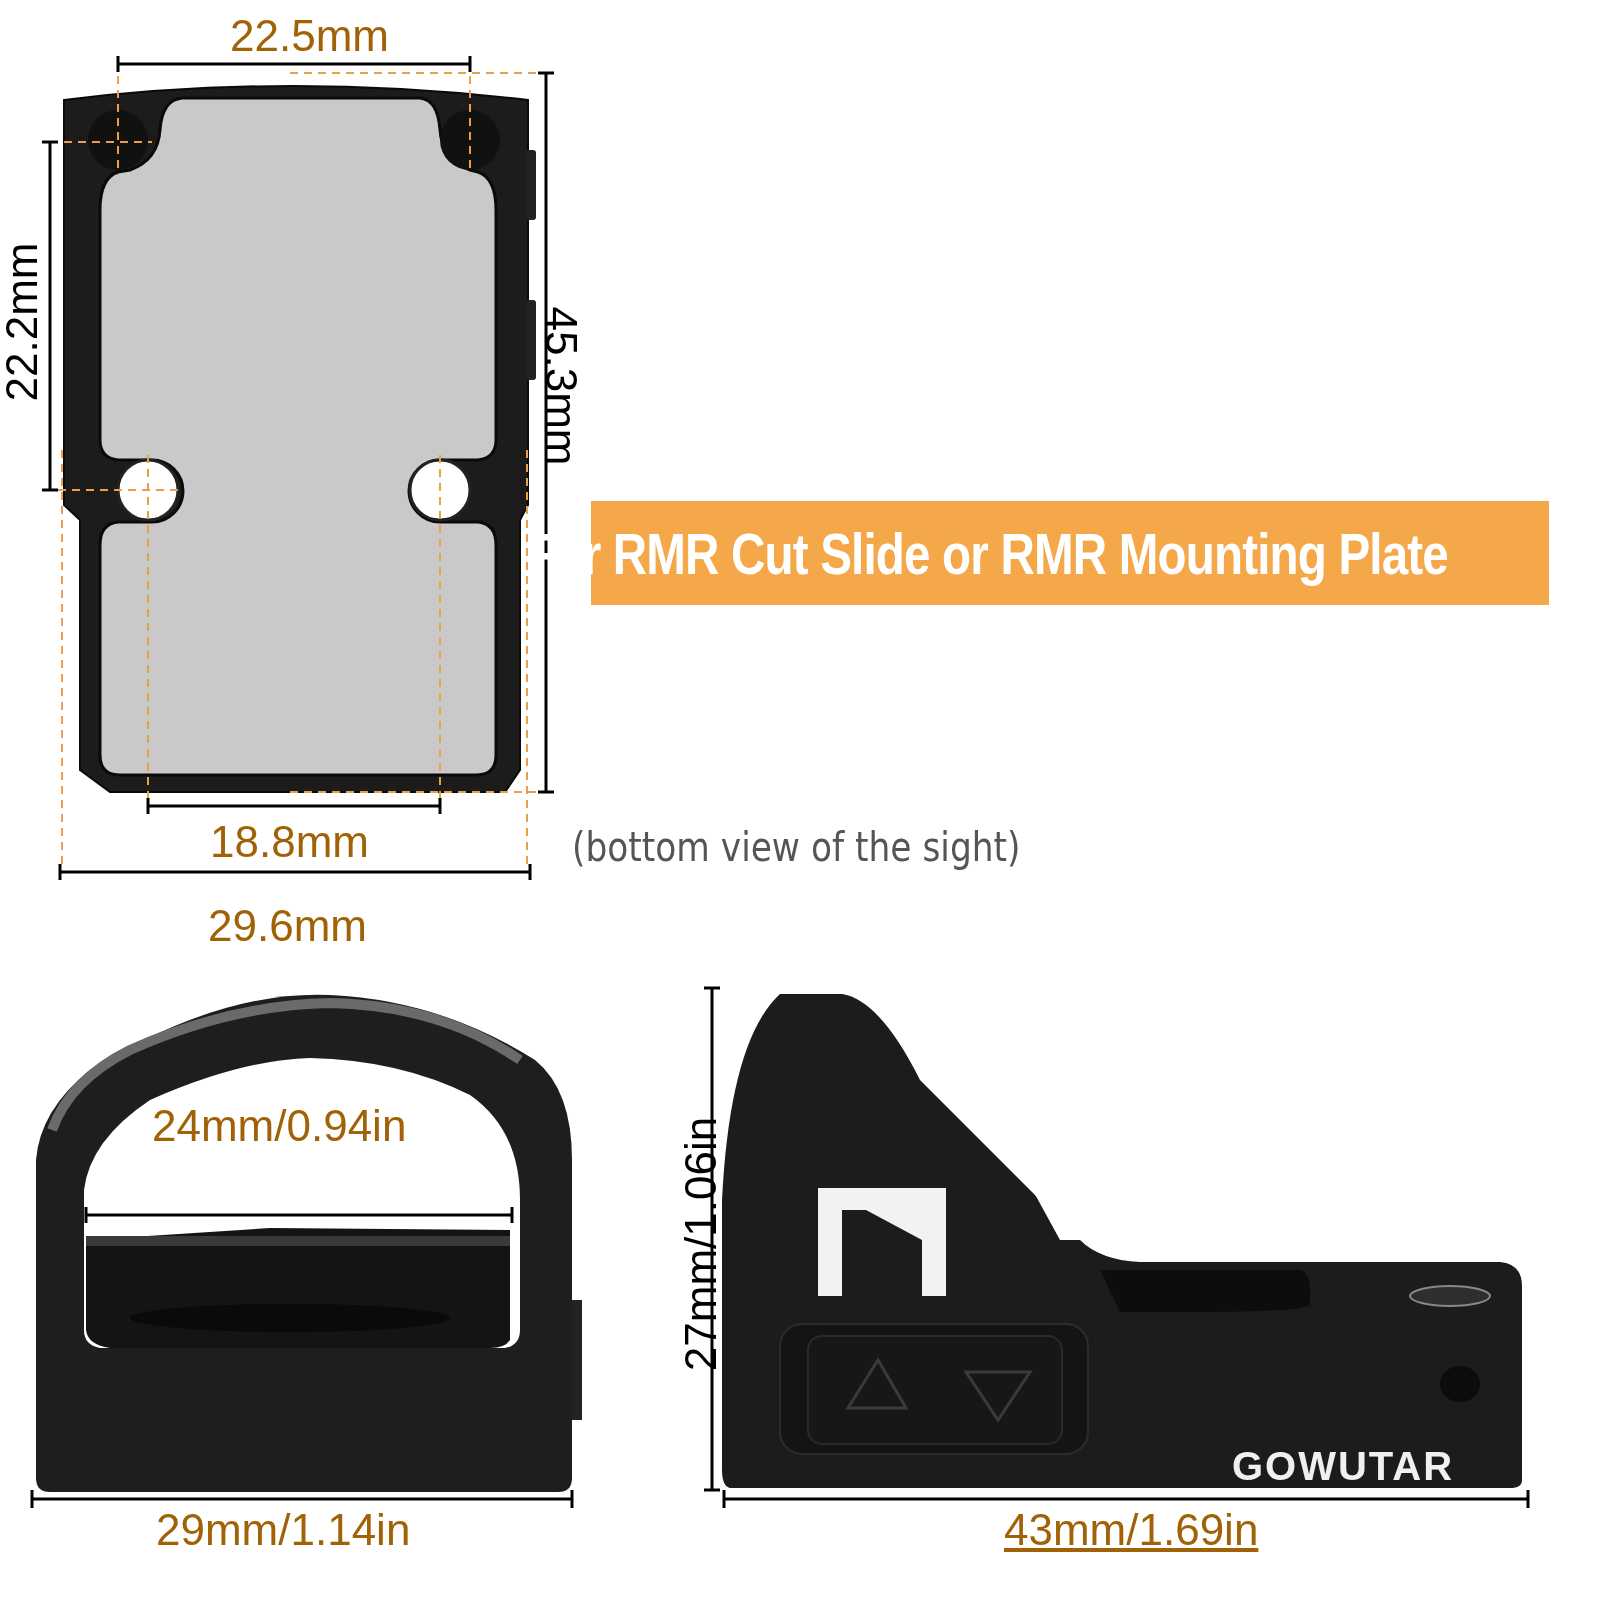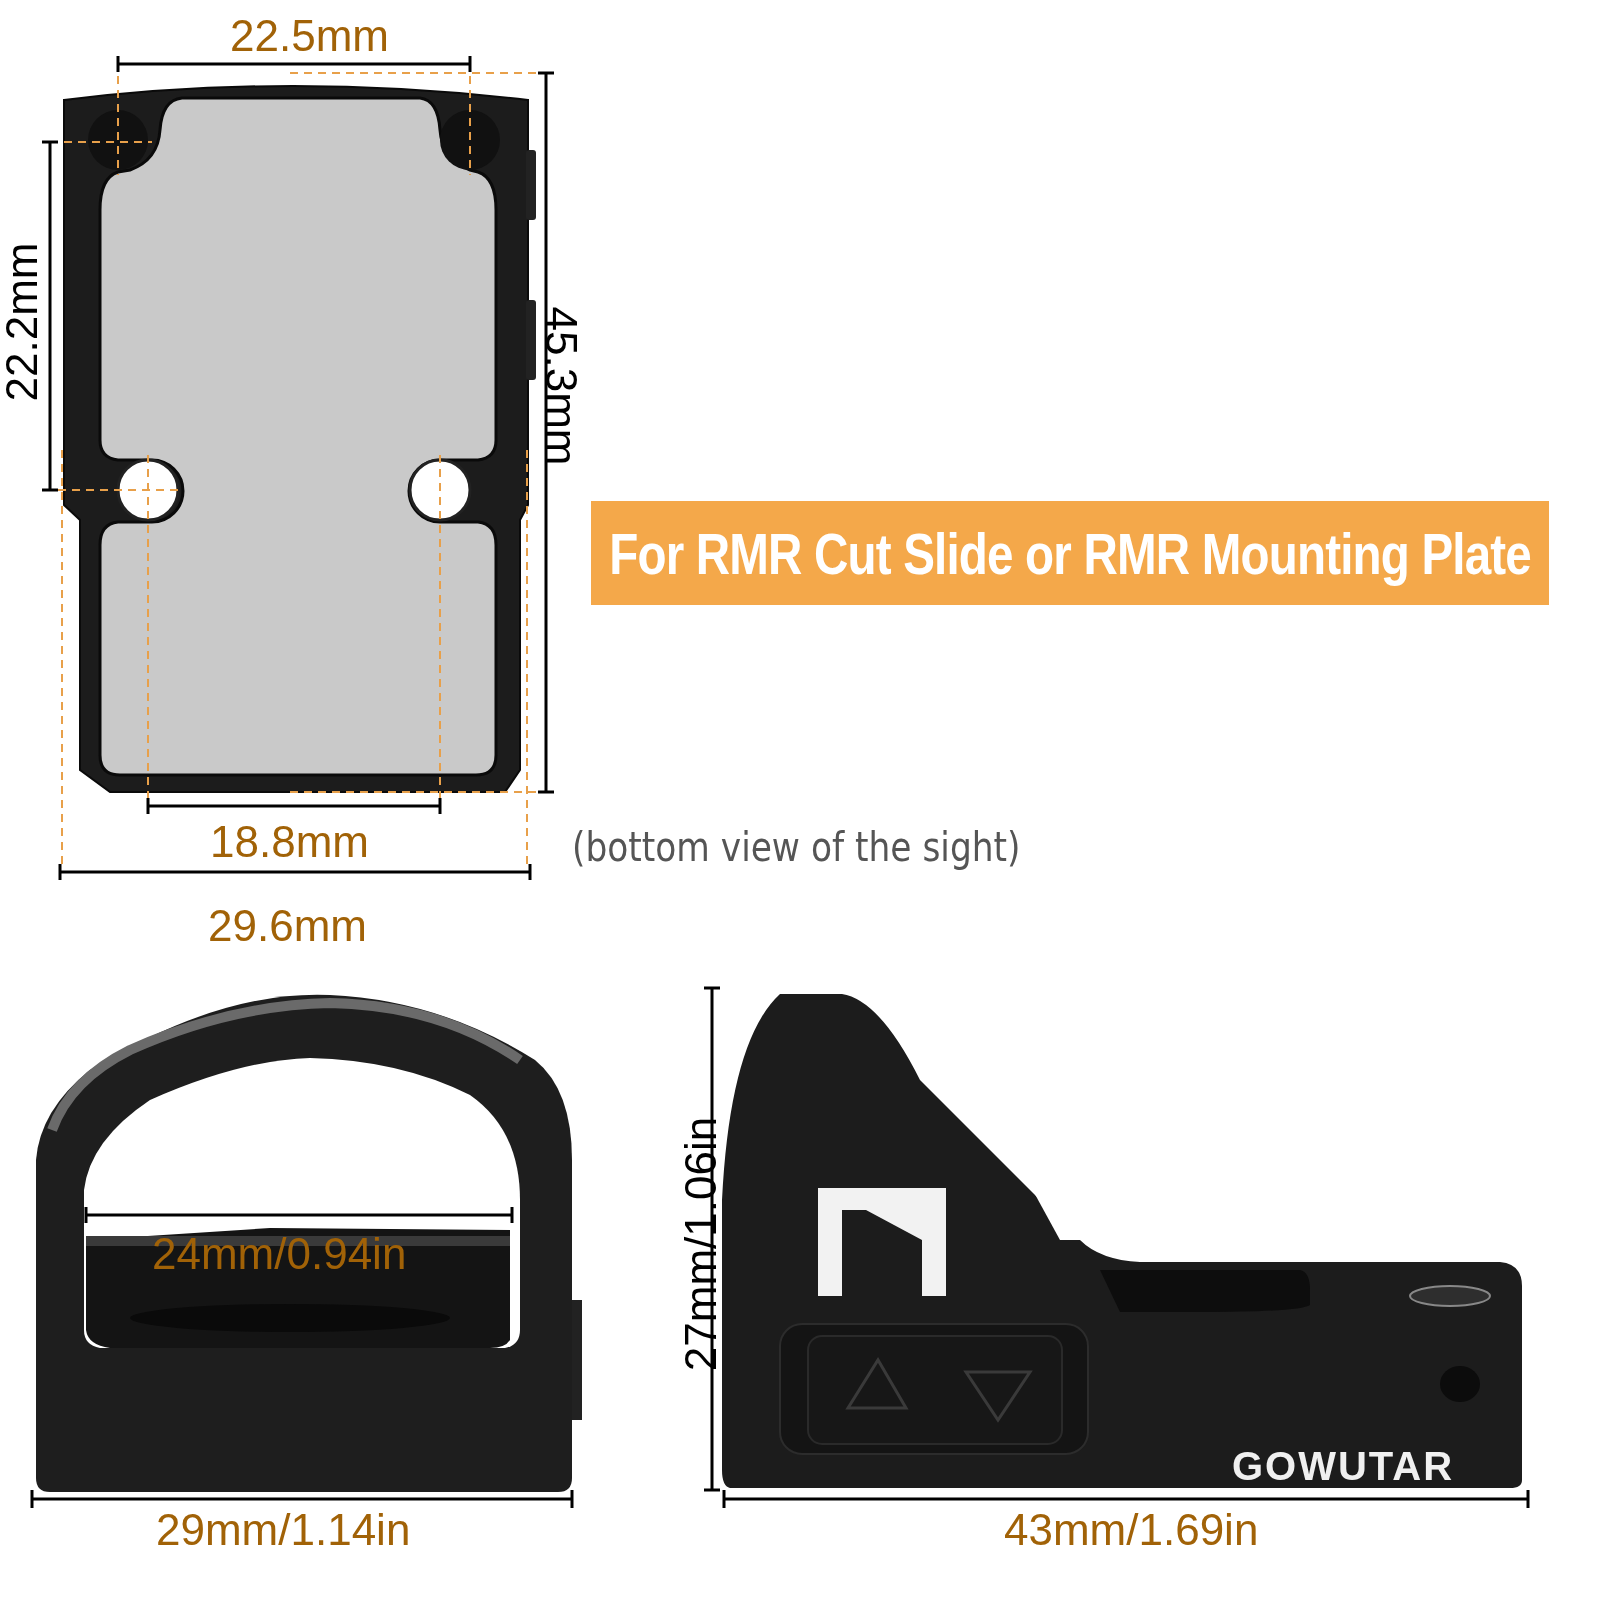--- a/index.html
+++ b/index.html
@@ -2,21 +2,21 @@
 <html><head>
 <meta charset="utf-8">
 <style>
   html, body { margin:0; padding:0; background:#ffffff; }
   body { width:1600px; height:1600px; position:relative; overflow:hidden; font-family:"Liberation Sans", sans-serif; }
   .abs { position:absolute; }
   .dim-text { position:absolute; color:#a16207; font-size:44px; line-height:1; white-space:nowrap; }
   .vtext { position:absolute; color:#000; font-size:44px; line-height:1; white-space:nowrap; transform-origin:center center; }
   .banner {
     position:absolute; left:591px; top:501px; width:958px; height:104px;
-    background:#f4a84a; display:flex; align-items:center; justify-content:center;
+    background:#f4a84a; display:flex; align-items:center; justify-content:flex-end;
   }
   .banner span { color:#ffffff; font-weight:bold; font-size:58px; letter-spacing:-1px; transform:scaleX(0.82); display:inline-block; white-space:nowrap; }
   .caption { position:absolute; left:572px; top:824px; font-size:40px; color:#555; font-family:"DejaVu Sans", sans-serif; transform:scaleX(0.86); transform-origin:left center; white-space:nowrap; }
   svg { position:absolute; left:0; top:0; }
 </style>
 </head>
 <body>
 
 <svg width="1600" height="1600" viewBox="0 0 1600 1600">
 
@@ -117,19 +117,19 @@
 <div class="vtext" style="left:482px; top:364px; transform:rotate(90deg);">45.3mm</div>
 <div class="dim-text" style="left:210px; top:820px;text-align:right;">18.8mm</div>
 <div class="dim-text" style="left:208px; top:888px;margin-top:16px;">29.6mm</div>
 
 <div class="banner">
   <span>For RMR Cut Slide or RMR Mounting Plate</span>
 </div>
 
 <div class="caption">(bottom view of the sight)</div>
 
-<div class="dim-text" style="left:152px; top:1232px;">24mm/0.94in</div>
+<div class="dim-text" style="left:152px; top:1104px;">24mm/0.94in</div>
 <div class="dim-text" style="left:156px; top:1508px;">29mm/1.14in</div>
 
 <div class="vtext" style="left:574px; top:1222px; transform:rotate(-90deg);">27mm/1.06in</div>
-<div class="dim-text" style="left:1004px; top:1508px;">43mm/1.69in</div>
+<div class="dim-text" style="left:1004px; top:1508px;text-decoration:underline;">43mm/1.69in</div>
 
 <div class="abs" style="left:1232px; top:1444px; color:#f0f0f0; font-weight:bold; font-size:40px; letter-spacing:2px;">GOWUTAR</div>
 
 </body></html>

